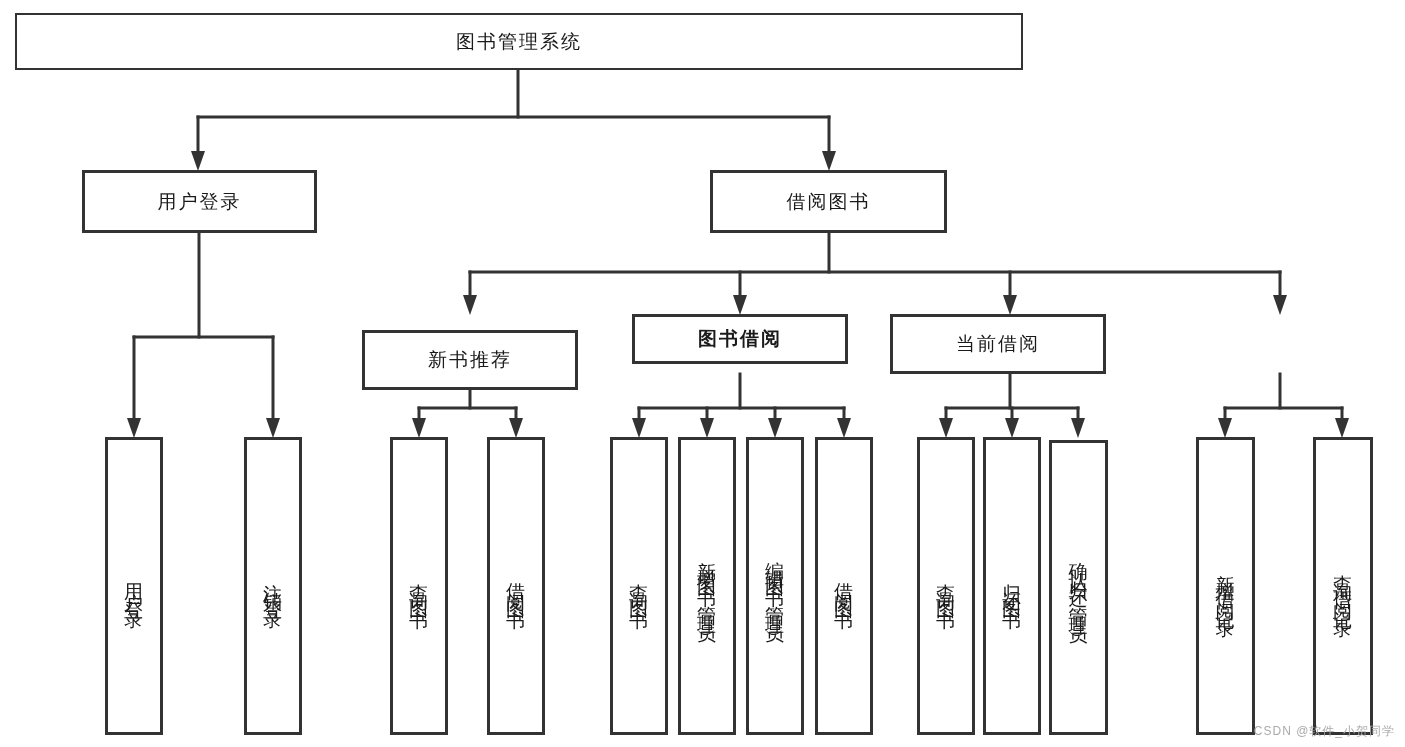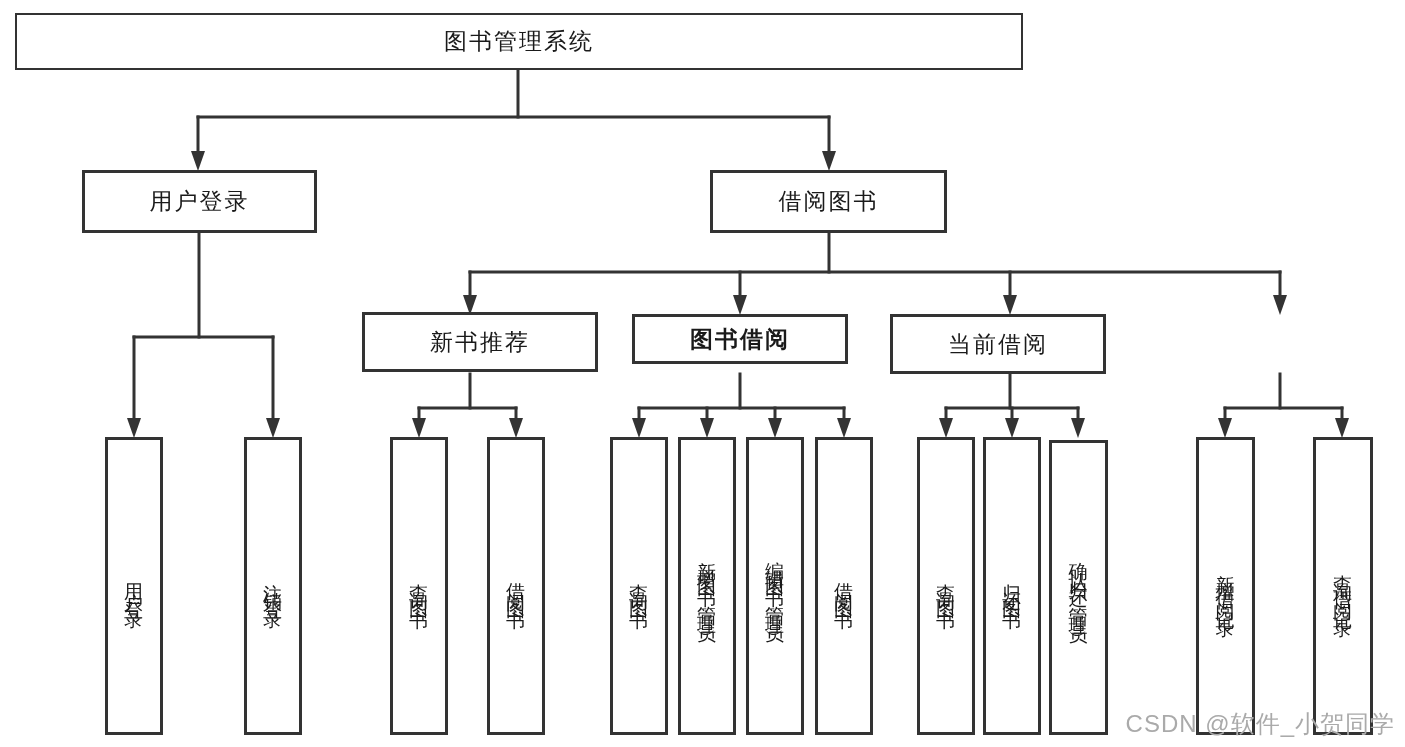--- a/index.html
+++ b/index.html
@@ -27,36 +27,36 @@
     background: #ffffff;
     border: 3px solid #333333;
     color: #1a1a1a;
     display: flex;
     align-items: center;
     justify-content: center;
     z-index: 1;
   }
   .box.root { border-width: 2px; }
   .hlabel {
-    font-size: 23px;
+    font-size: 19px;
     letter-spacing: 2px;
     white-space: nowrap;
   }
   .leaf .vlabel {
     writing-mode: vertical-rl;
     text-orientation: mixed;
     font-size: 19px;
     letter-spacing: 9px;
     line-height: 1;
   }
   .watermark {
     position: absolute;
     right: 10px;
     bottom: 7px;
-    font-size: 24px;
+    font-size: 12px;
     letter-spacing: 1px;
     color: #aaaaaa;
     z-index: 5;
     white-space: nowrap;
   }
 </style>
 </head>
 <body>
 
 <div class="canvas">
@@ -131,21 +131,21 @@
     <span class="hlabel">图书管理系统</span>
   </div>
 
   <div class="box" style="left:82px; top:170px; width:235px; height:63px;">
     <span class="hlabel">用户登录</span>
   </div>
   <div class="box" style="left:710px; top:170px; width:237px; height:63px;">
     <span class="hlabel">借阅图书</span>
   </div>
 
-  <div class="box" style="left:362px; top:312px; width:236px; height:60px;">
+  <div class="box" style="left:362px; top:330px; width:216px; height:60px;">
     <span class="hlabel">新书推荐</span>
   </div>
   <div class="box" style="left:632px; top:314px; width:216px; height:50px;font-weight:bold;">
     <span class="hlabel">图书借阅</span>
   </div>
   <div class="box" style="left:890px; top:314px; width:216px; height:60px;">
     <span class="hlabel">当前借阅</span>
   </div>
 
   <div class="box leaf" style="left:105px; top:437px; width:58px; height:298px;">

